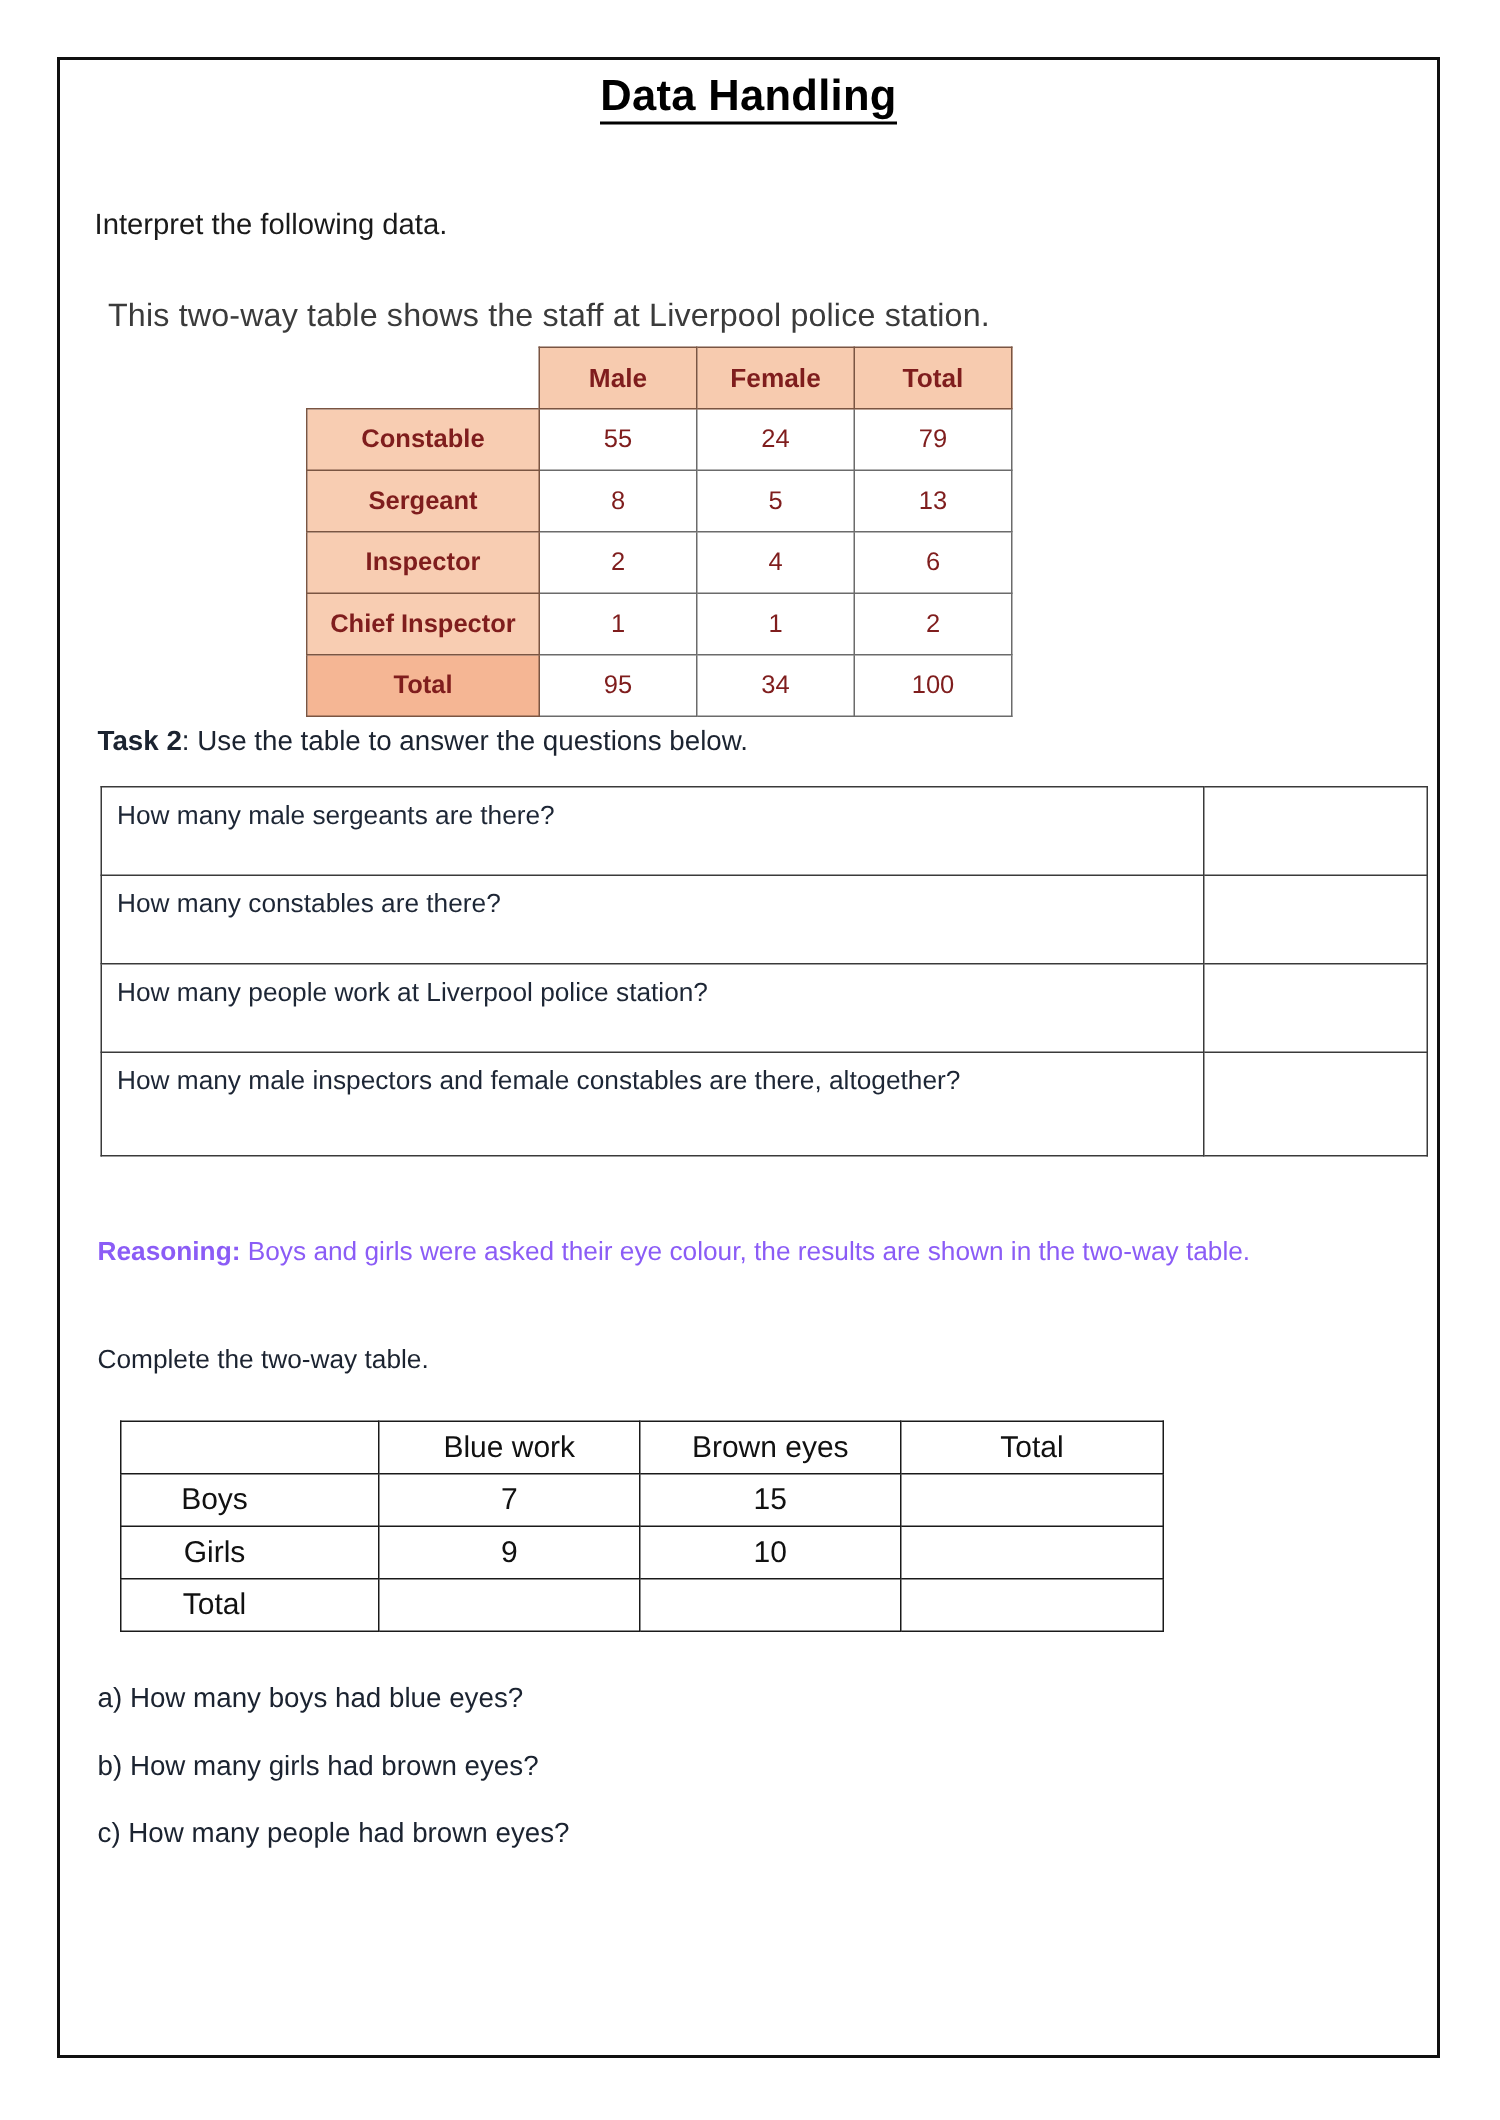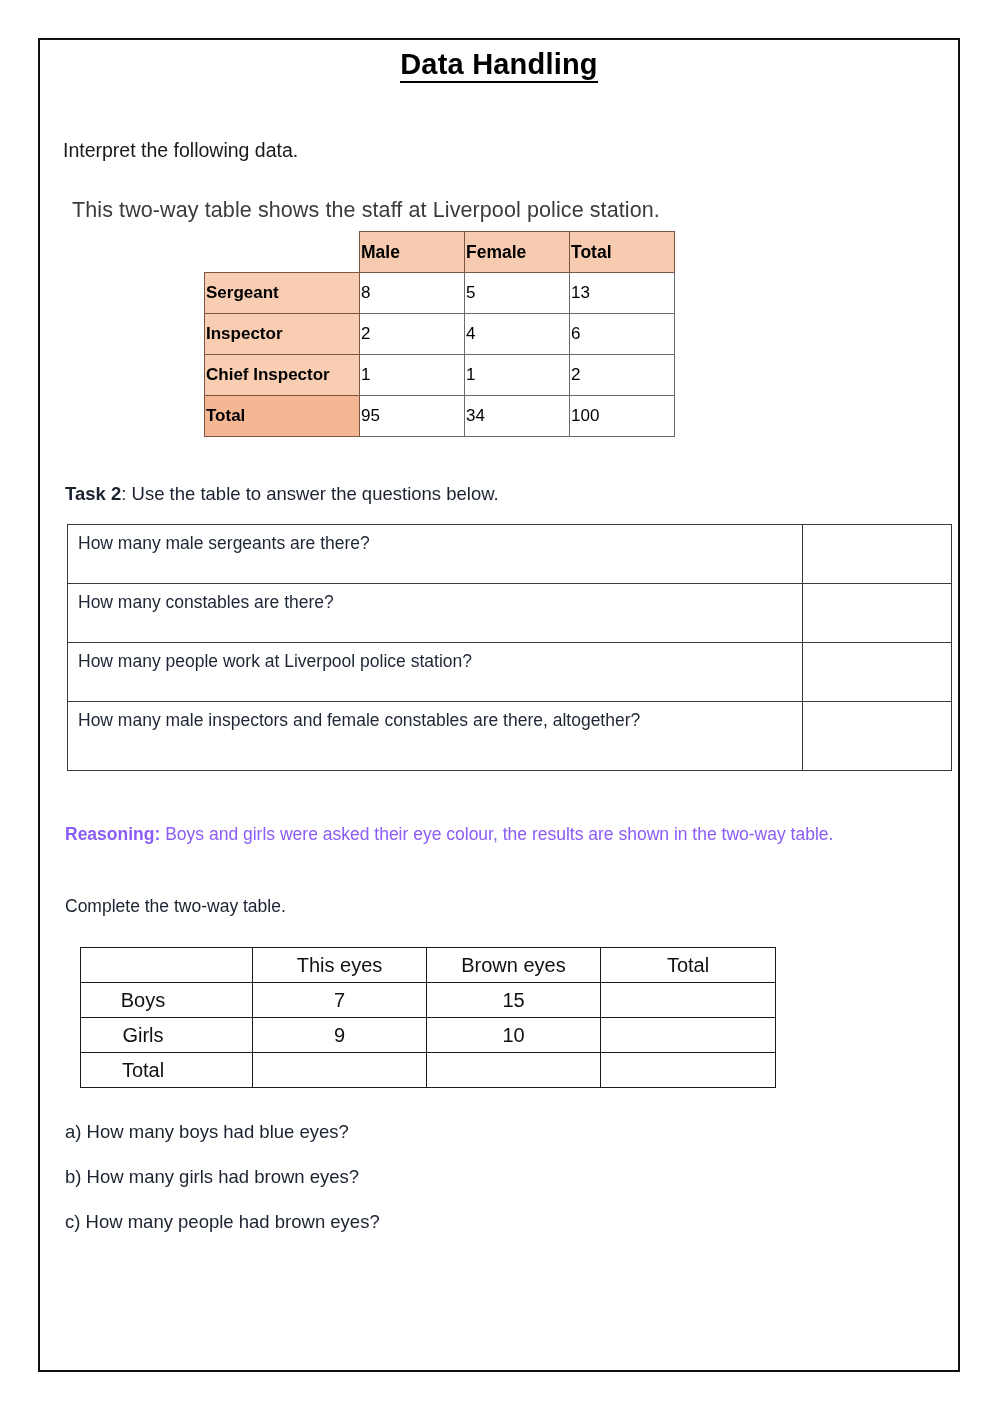--- a/index.html
+++ b/index.html
@@ -65,25 +65,26 @@
   .police-table {
     position: absolute;
     left: 164px;
     top: 191px;
     border-collapse: collapse;
     font-size: 17px;
     color: #2b2118;
   }
   .police-table td {
     border: 1.6px solid #7a5542;
+    text-align: center;
     vertical-align: middle;
     height: 38px;
     background: #ffffff;
     font-weight: normal;
-    color: #000000;
+    color: #7f1d1d;
   }
   .police-table td.corner-blank {
     border: none;
     background: transparent;
     width: 152px;
   }
   .police-table td.col-head {
     background: #f7cbaf;
     font-weight: bold;
     width: 102px;
@@ -209,20 +210,26 @@
 
   <table class="police-table">
     <tbody>
       <tr>
         <td class="corner-blank"></td>
         <td class="col-head">Male</td>
         <td class="col-head">Female</td>
         <td class="col-head">Total</td>
       </tr>
       <tr>
+        <td class="row-head">Constable</td>
+        <td class="num">55</td>
+        <td class="num">24</td>
+        <td class="num">79</td>
+      </tr>
+      <tr>
         <td class="row-head">Sergeant</td>
         <td class="num">8</td>
         <td class="num">5</td>
         <td class="num">13</td>
       </tr>
       <tr>
         <td class="row-head">Inspector</td>
         <td class="num">2</td>
         <td class="num">4</td>
         <td class="num">6</td>
@@ -271,21 +278,21 @@
   <table class="eye-table">
     <colgroup>
       <col class="c1">
         <col class="c2">
         <col class="c3">
         <col class="c4">
     </colgroup>
     <tbody>
       <tr>
         <td class="corner-blank"></td>
-        <td>This eyes</td>
+        <td>Blue work</td>
         <td>Brown eyes</td>
         <td>Total</td>
       </tr>
       <tr>
         <td class="row-label">Boys</td>
         <td>7</td>
         <td>15</td>
         <td></td>
       </tr>
       <tr>

